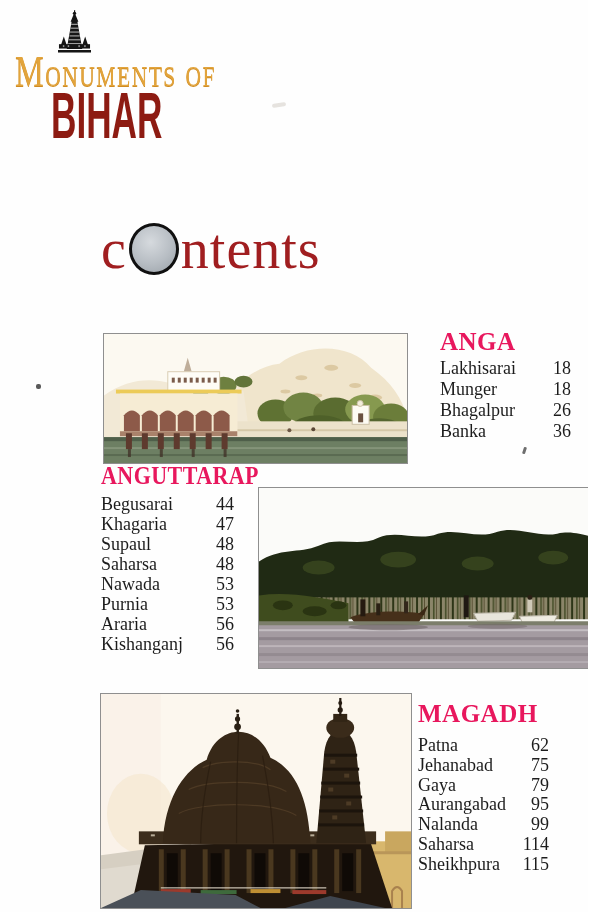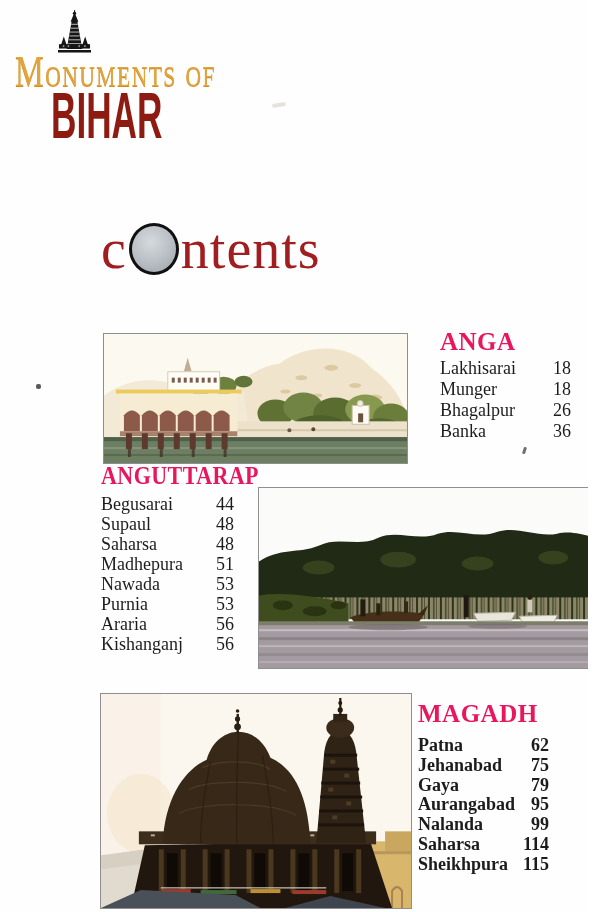--- a/index.html
+++ b/index.html
@@ -39,21 +39,21 @@
   .sec h2.condense{transform:scaleX(.88);transform-origin:0 50%;}
   .rows{margin-top:2px;}
   .row{display:flex;justify-content:space-between;font-size:18px;color:#1c1c1c;}
   .sec-anga{left:418px;top:328px;width:131px;margin-left:22px;}
   .sec-anga .row{line-height:21px;}
   .sec-angut{left:101px;top:462px;width:133px;}
   .sec-angut .rows{margin-top:4px;}
   .sec-angut .row{line-height:20px;}
   .sec-magadh{left:418px;top:700px;width:131px;}
   .sec-magadh .rows{margin-top:8px;}
-  .sec-magadh .row{line-height:19.8px;font-weight:bold;}
+  .sec-magadh .row{line-height:19.8px;}
 
   
   .speck1{position:absolute;left:36px;top:384px;width:5px;height:5px;background:#3c3c3c;
           border-radius:2px;opacity:.85;}
   .smudge1{position:absolute;left:272px;top:103px;width:14px;height:4px;background:#e6e3df;
            transform:rotate(-8deg);border-radius:2px;}
   .tick-jamui{position:absolute;left:523px;top:447px;width:3px;height:7px;background:#4a4a4a;
               transform:rotate(18deg);border-radius:1px;opacity:.8;}
 </style>
 </head>
@@ -335,30 +335,30 @@
   <div class="tick-jamui"></div>
 
   <div class="sec sec-angut">
     <h2 class="condense">ANGUTTARAP</h2>
     <div class="rows">
       <div class="row">
           <span>Begusarai</span>
           <span>44</span>
         </div>
       <div class="row">
+          <span>Khagaria</span>
+          <span>47</span>
+        </div>
+      <div class="row">
           <span>Supaul</span>
           <span>48</span>
         </div>
       <div class="row">
           <span>Saharsa</span>
           <span>48</span>
-        </div>
-      <div class="row">
-          <span>Madhepura</span>
-          <span>51</span>
         </div>
       <div class="row">
           <span>Nawada</span>
           <span>53</span>
         </div>
       <div class="row">
           <span>Purnia</span>
           <span>53</span>
         </div>
       <div class="row">

